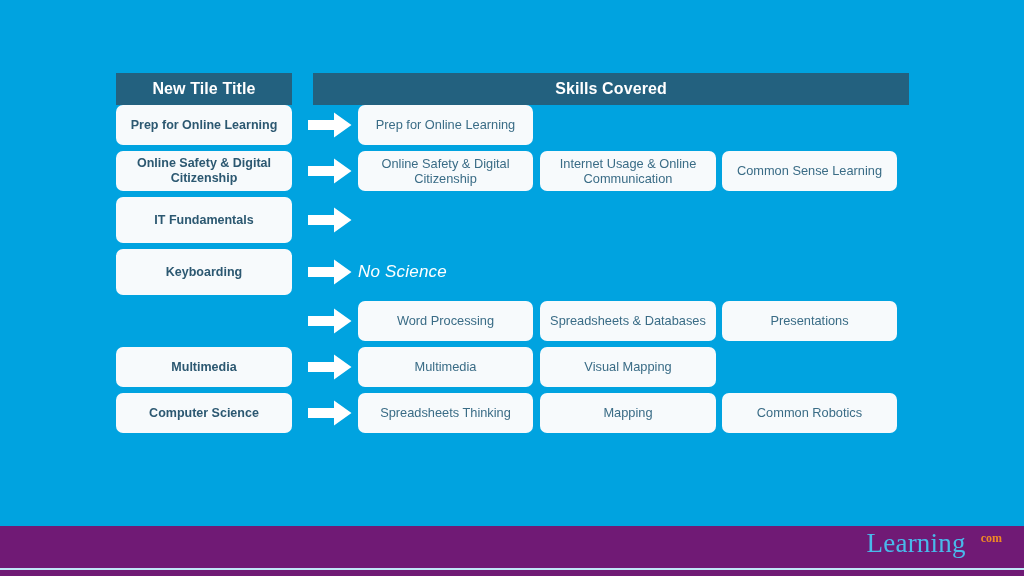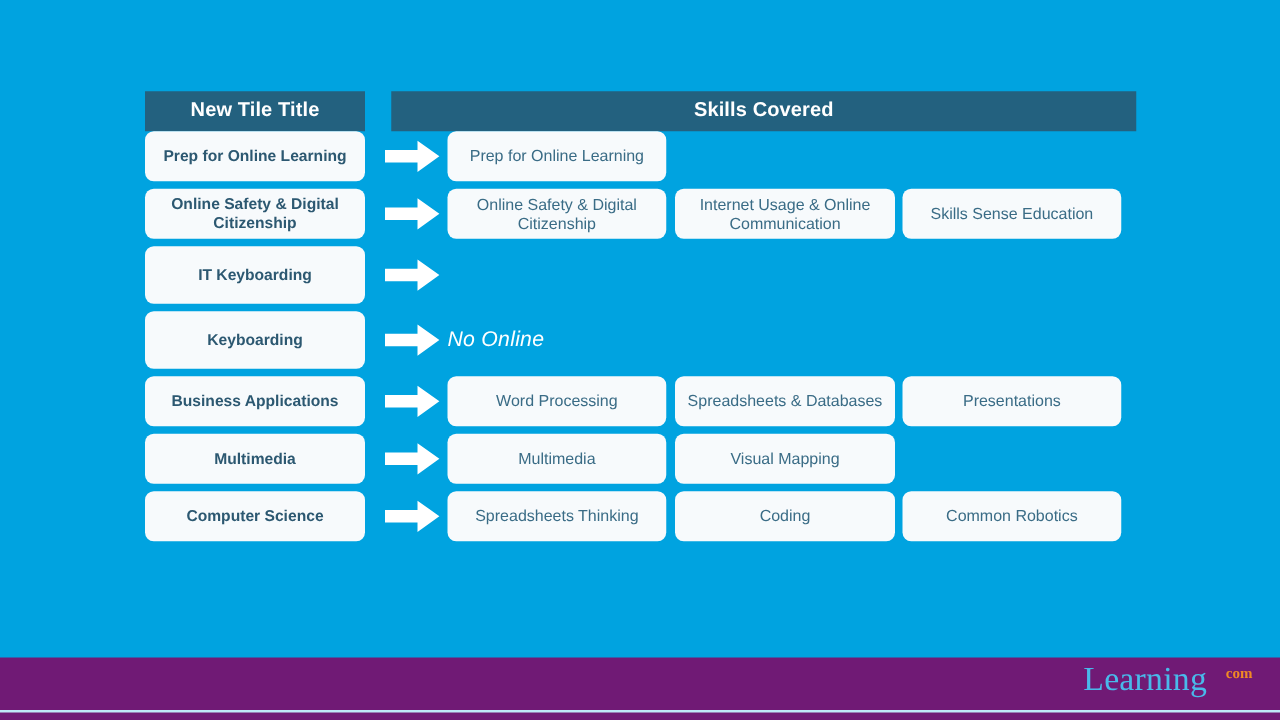--- a/index.html
+++ b/index.html
@@ -198,38 +198,37 @@
         </div>
       </div>
       <div class="row">
         <div class="tile-left">Online Safety &amp; Digital Citizenship</div>
         <span class="arrow"><svg viewBox="0 0 44 26" width="44" height="26" aria-hidden="true">
             <path d="M0 8 H26 V0.5 L43.5 13 L26 25.5 V18 H0 Z" fill="#ffffff"></path>
           </svg></span>
         <div class="tiles-right">
           <div class="tile col0">Online Safety &amp; Digital Citizenship</div>
           <div class="tile col1">Internet Usage &amp; Online Communication</div>
-          <div class="tile col2">Skills Sense Education</div>
+          <div class="tile col2">Common Sense Learning</div>
         </div>
       </div>
       <div class="row tall">
-        <div class="tile-left">IT Keyboarding</div>
+        <div class="tile-left">IT Fundamentals</div>
         <span class="arrow"><svg viewBox="0 0 44 26" width="44" height="26" aria-hidden="true">
             <path d="M0 8 H26 V0.5 L43.5 13 L26 25.5 V18 H0 Z" fill="#ffffff"></path>
           </svg></span>
       </div>
       <div class="row tall">
         <div class="tile-left">Keyboarding</div>
         <span class="arrow"><svg viewBox="0 0 44 26" width="44" height="26" aria-hidden="true">
             <path d="M0 8 H26 V0.5 L43.5 13 L26 25.5 V18 H0 Z" fill="#ffffff"></path>
           </svg></span>
-        <div class="note">No Online</div>
-      </div>
-      <div class="row">
-        <div class="tile-left">Business Applications</div>
+        <div class="note">No Science</div>
+      </div>
+      <div class="row">
         <span class="arrow"><svg viewBox="0 0 44 26" width="44" height="26" aria-hidden="true">
             <path d="M0 8 H26 V0.5 L43.5 13 L26 25.5 V18 H0 Z" fill="#ffffff"></path>
           </svg></span>
         <div class="tiles-right">
           <div class="tile col0">Word Processing</div>
           <div class="tile col1">Spreadsheets &amp; Databases</div>
           <div class="tile col2">Presentations</div>
         </div>
       </div>
       <div class="row">
@@ -242,21 +241,21 @@
           <div class="tile col1">Visual Mapping</div>
         </div>
       </div>
       <div class="row">
         <div class="tile-left">Computer Science</div>
         <span class="arrow"><svg viewBox="0 0 44 26" width="44" height="26" aria-hidden="true">
             <path d="M0 8 H26 V0.5 L43.5 13 L26 25.5 V18 H0 Z" fill="#ffffff"></path>
           </svg></span>
         <div class="tiles-right">
           <div class="tile col0">Spreadsheets Thinking</div>
-          <div class="tile col1">Coding</div>
+          <div class="tile col1">Mapping</div>
           <div class="tile col2">Common Robotics</div>
         </div>
       </div>
     </div>
 
   <div class="footer">
     <div class="footer-rule"></div>
     <div class="logo">
       <span class="logo-word">Learning</span>
       <span class="logo-com">com</span>

